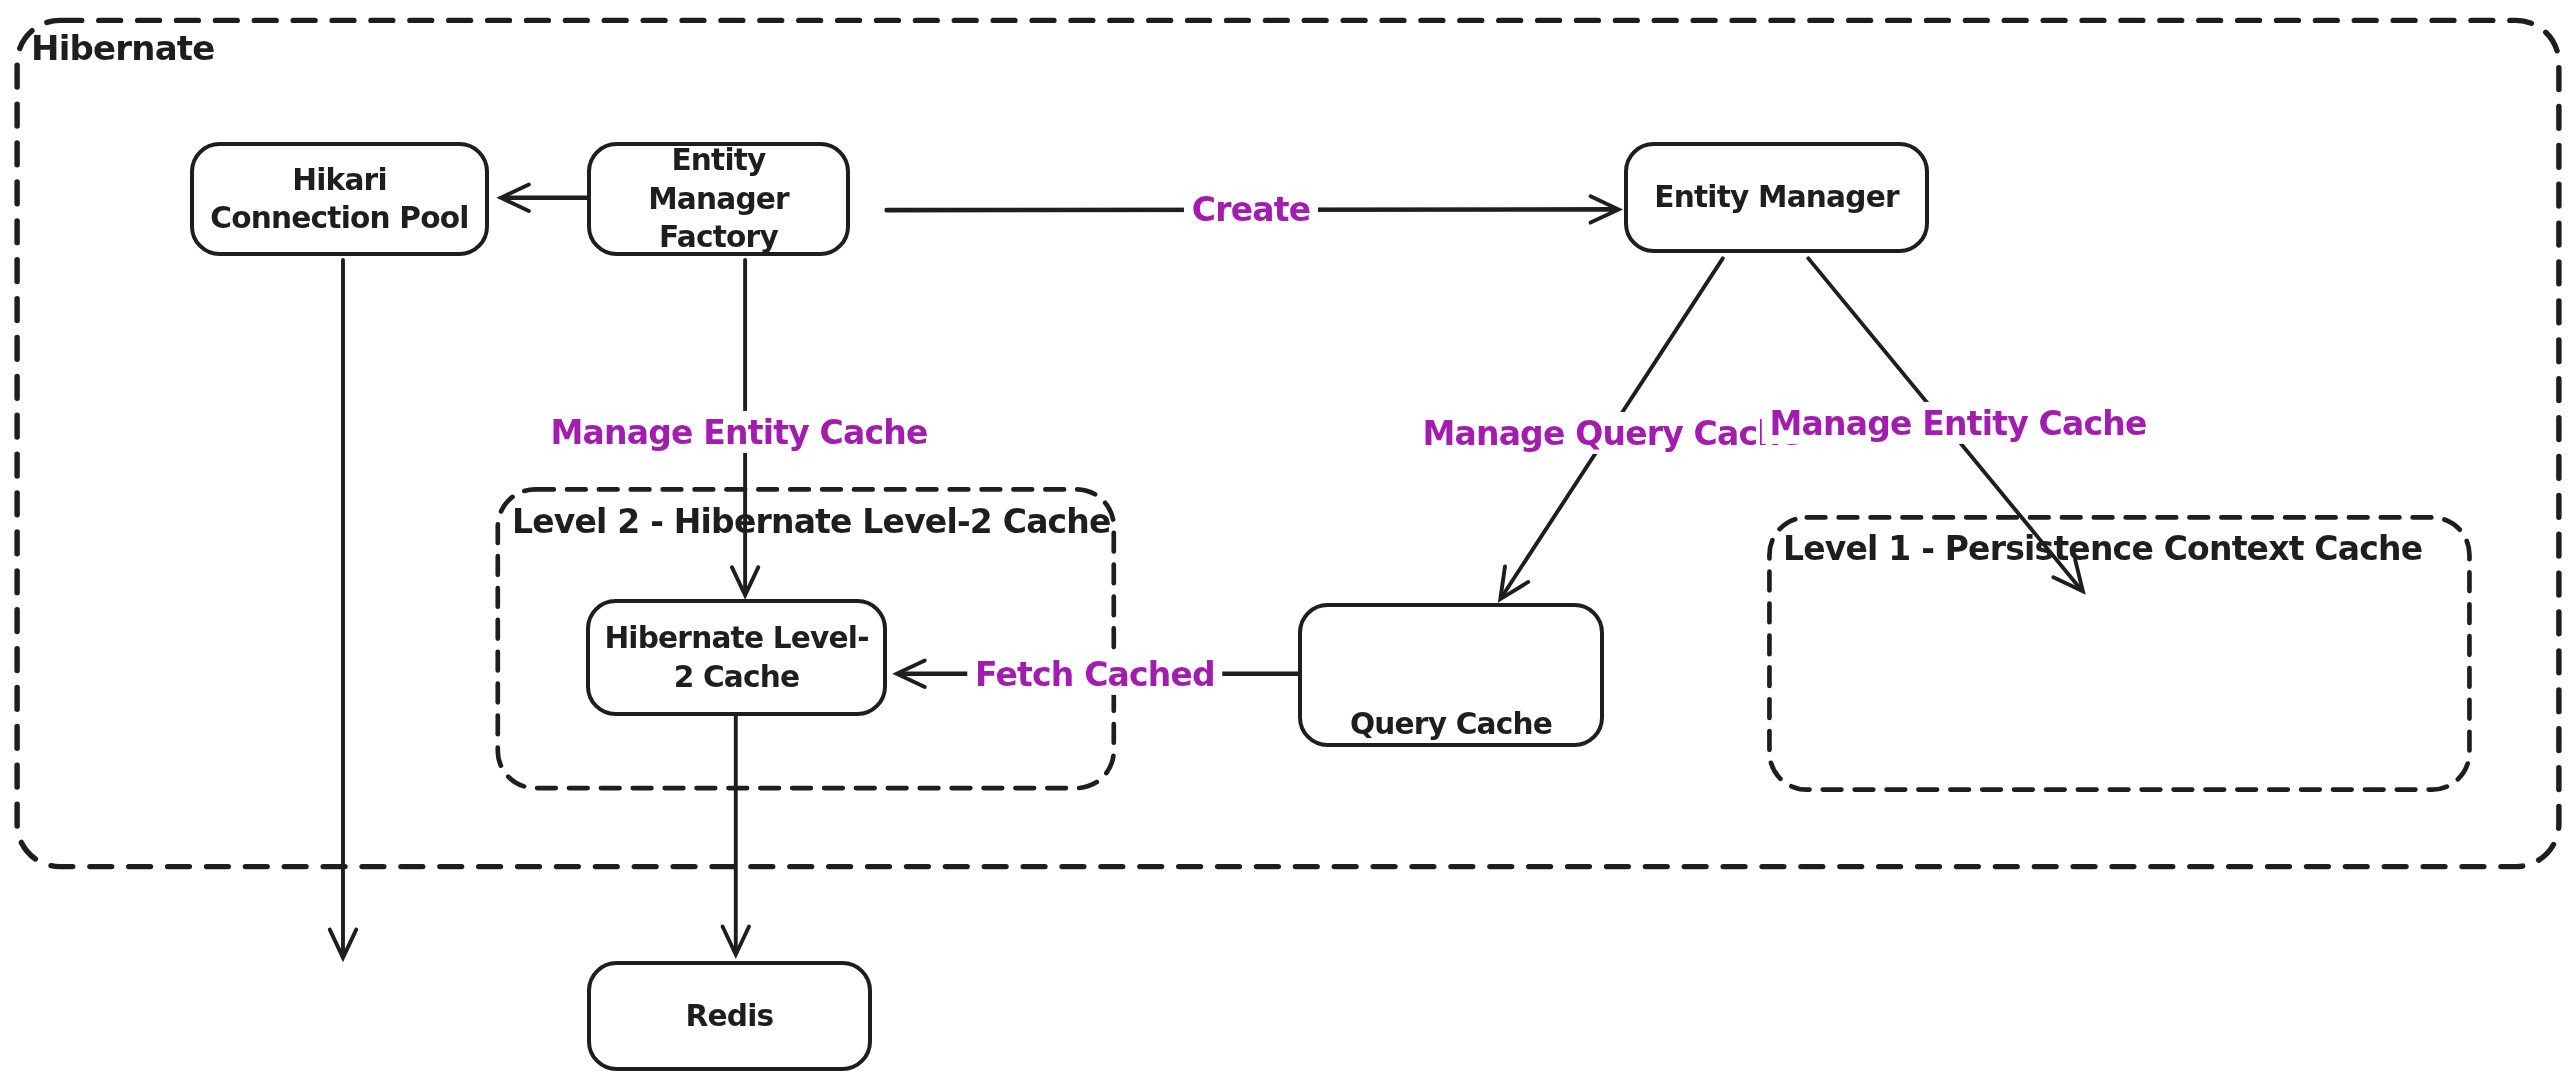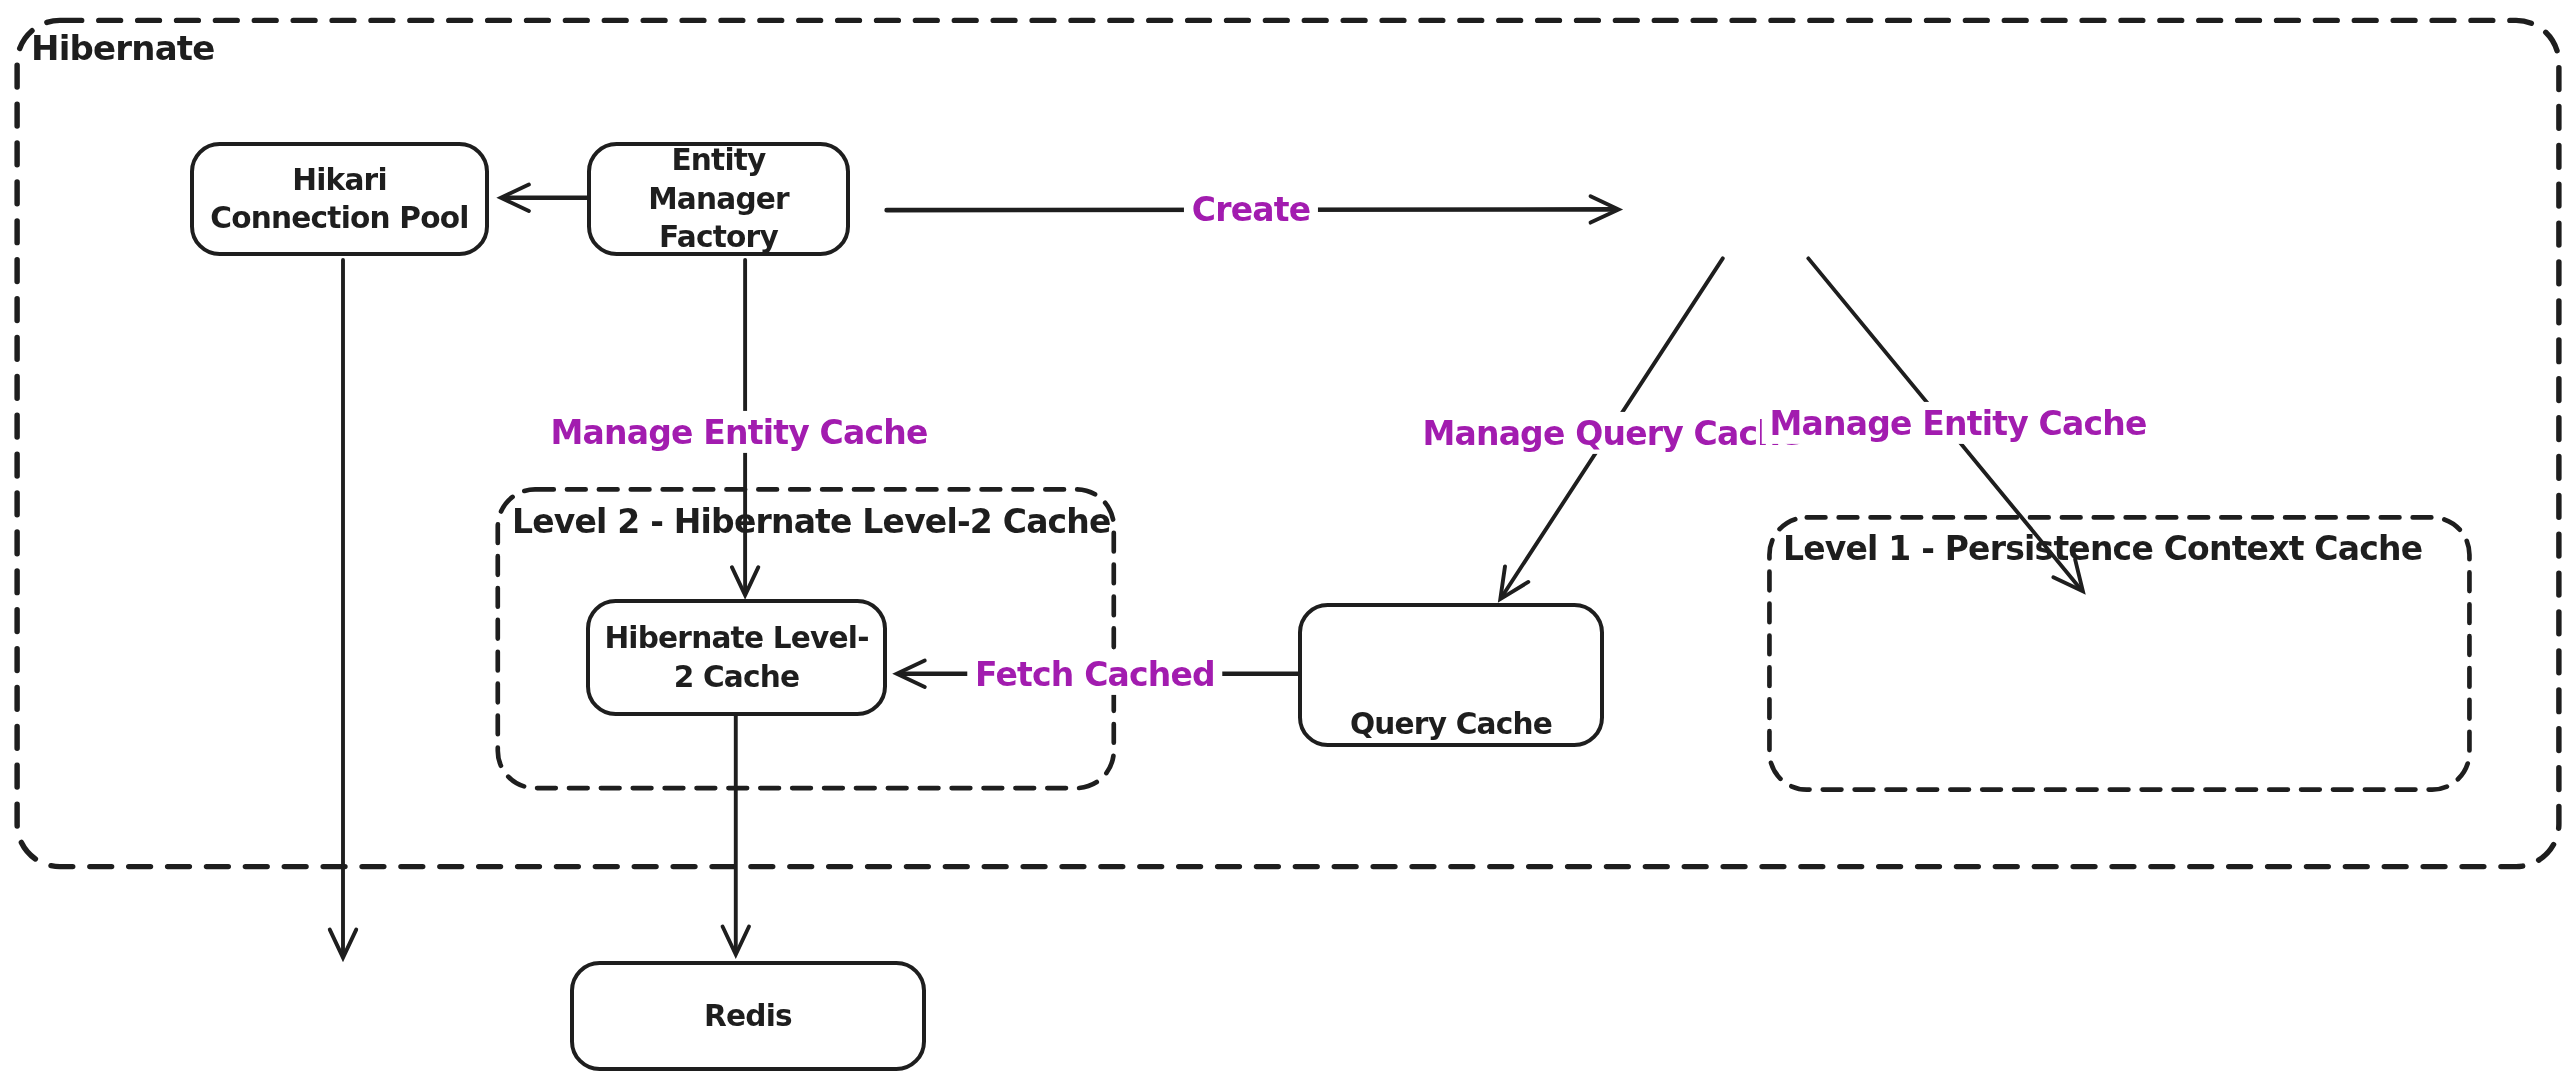--- a/index.html
+++ b/index.html
@@ -110,32 +110,35 @@
   <div class="group-label" style="left:1783px; top:529px;">Level 1 - Persistence Context Cache</div>
 
   <div class="node" style="left:190px; top:142px; width:299px; height:114px;">
     <span>Hikari Connection Pool</span>
   </div>
 
   <div class="node" style="left:587px; top:142px; width:263px; height:114px;">
     <span>Entity Manager Factory</span>
   </div>
 
+  <div class="node" style="left:1624px; top:142px; width:305px; height:111px;">
+    <span>Entity Manager</span>
+  </div>
 
   <div class="node" style="left:586px; top:599px; width:301px; height:117px;">
     <span>Hibernate Level-2 Cache</span>
   </div>
 
   <div class="node" style="left:1298px; top:603px; width:306px; height:144px;align-items:flex-end;">
     <span>Query Cache</span>
   </div>
 
 
 
-  <div class="node" style="left:570px; top:961px; width:356px; height:110px;">
+  <div class="node" style="left:587px; top:961px; width:285px; height:110px;">
     <span>Redis</span>
   </div>
 
   <div class="edge-label" style="left:1251px; top:209px;">Create</div>
 
   <div class="edge-label" style="left:739px; top:432px;">Manage Entity Cache</div>
 
   <div class="edge-label" style="left:1612px; top:433px;">Manage Query Cache</div>
 
   <div class="edge-label" style="left:1958px; top:423px;">Manage Entity Cache</div>

